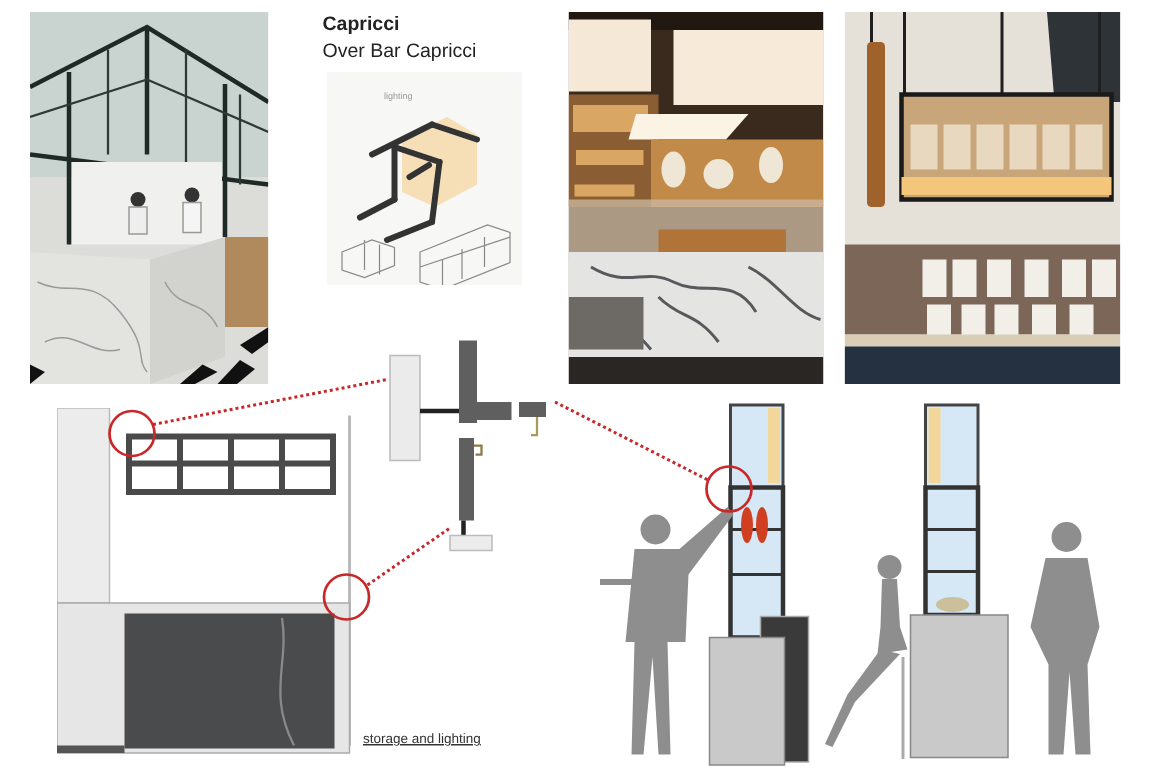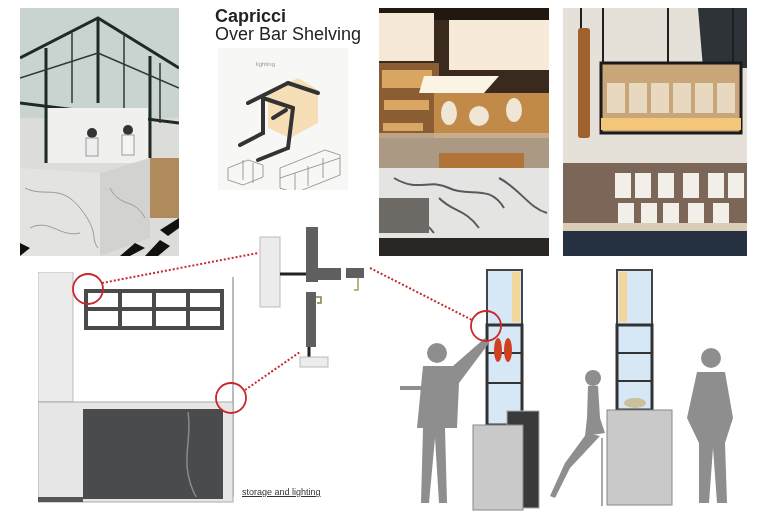--- a/index.html
+++ b/index.html
@@ -1,29 +1,29 @@
 <!DOCTYPE html>
 <html><head>
 <meta charset="utf-8">
 <style>
   html,body{margin:0;padding:0;background:#fff;}
   body{width:768px;height:519px;position:relative;overflow:hidden;font-family:"Liberation Sans",sans-serif;}
   .abs{position:absolute;}
-  .title{left:215px;top:7px;font-size:18px;line-height:18px;color:#222;}
+  .title{left:215px;top:7px;font-size:13px;line-height:18px;color:#222;}
   .title b{font-weight:bold;display:block;}
   .caption{left:242px;top:487px;font-size:9px;color:#333;text-decoration:underline;}
   .photo{overflow:hidden;}
   svg{display:block;}
 </style>
 </head>
 <body>
 
 <div class="abs title">
   <b>Capricci</b>
-  <span>Over Bar Shelving</span>
+  <span>Over Bar Capricci</span>
 </div>
 
 <div class="abs photo" style="left:20px;top:8px;width:159px;height:248px;">
   <svg width="159" height="248" viewBox="0 0 159 248">
     <rect width="159" height="248" fill="#dcdcd8"></rect>
     <rect x="0" y="0" width="159" height="110" fill="#c9d3cf"></rect>
 
     <g stroke="#1f2a26" stroke-width="3" fill="none">
       <polyline points="0,50 78,10 159,60"></polyline>
       <line x1="0" y1="95" x2="159" y2="115"></line>

